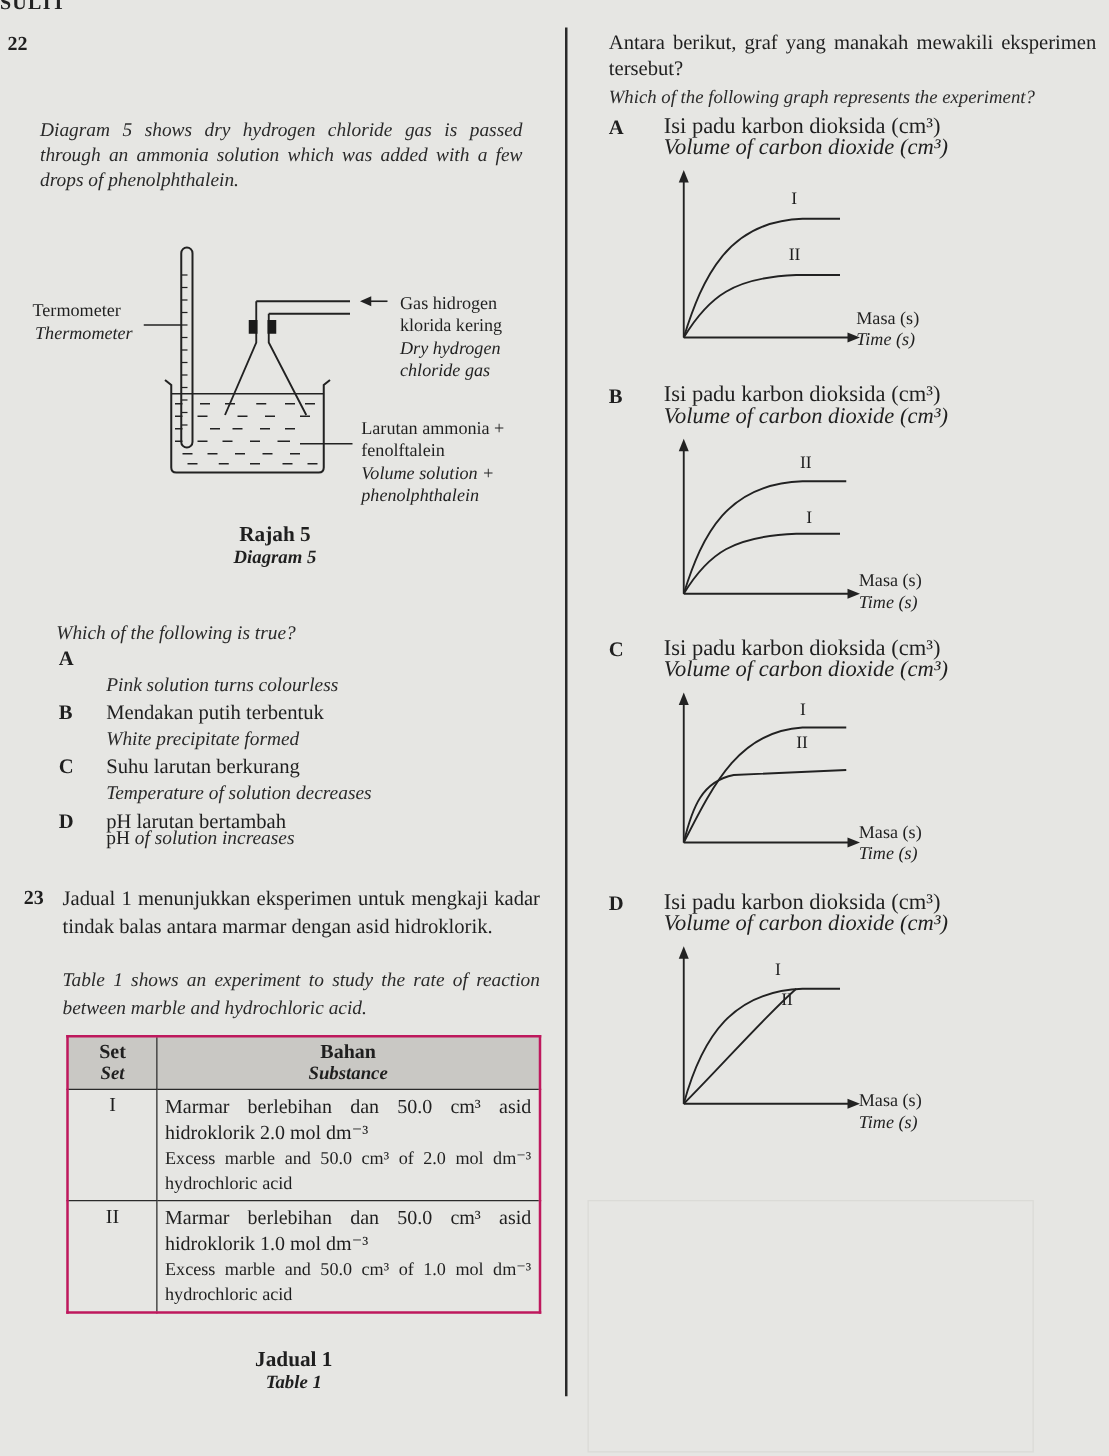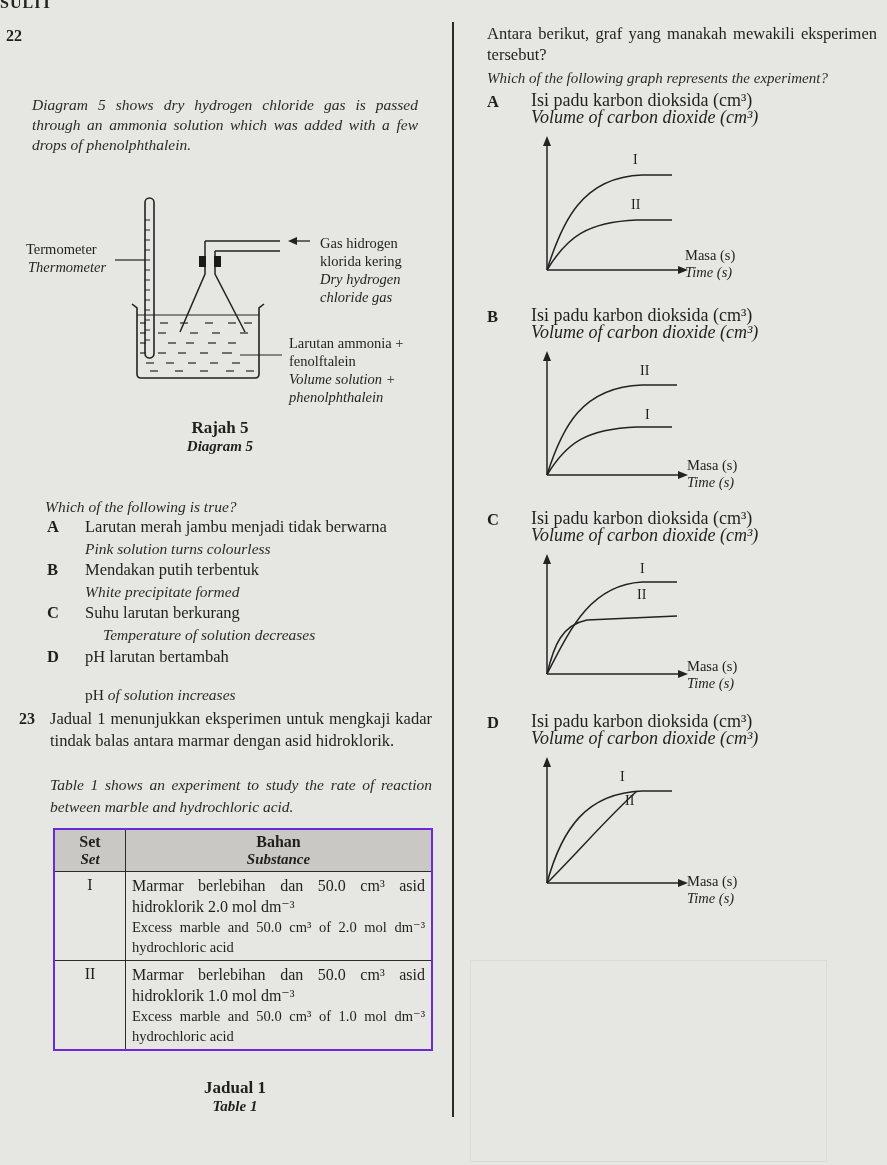--- a/index.html
+++ b/index.html
@@ -26,21 +26,21 @@
   .caption .m { font-weight: bold; font-size: 17px; }
   .caption .e { font-weight: bold; font-style: italic; font-size: 15px; }
   .graph-block { position: absolute; left: 0; width: 300px; }
   .g-letter { position: absolute; left: 0; top: 0; font-weight: bold; font-size: 16.5px; }
   .g-ylabel { position: absolute; left: 44px; top: 0; font-size: 18px; line-height: 17px; white-space: nowrap; }
   .g-ylabel .it { font-style: italic; }
   .g-xlabel { position: absolute; font-size: 14.5px; line-height: 17px; white-space: nowrap; }
   .g-xlabel .it { font-style: italic; }
   .curve-label { position: absolute; font-size: 14px; }
   svg { position: absolute; overflow: visible; }
-  table.data-table { position: absolute; border-collapse: collapse; border: 2px solid #6d28d9; }
+  table.data-table { position: absolute; border-collapse: collapse; border: 2px solid #be185d; }
   table.data-table th, table.data-table td { border: 1.5px solid #2a2a2a; vertical-align: top; }
   table.data-table th { background: #c9c8c4; font-weight: bold; text-align: center; padding: 3px 6px; }
   table.data-table th .it { font-style: italic; display: block; font-size: 15px; }
   table.data-table td.set { text-align: center; width: 68px; font-size: 16px; padding-top: 4px; }
   table.data-table td.sub { padding: 3px 6px; }
   td.sub .m { font-size: 16px; line-height: 21px; text-align: justify; text-align-last: justify; }
   td.sub .m2 { font-size: 16px; line-height: 21px; }
   td.sub .e { font-size: 14.5px; line-height: 20px; }
   td.sub .e.just2 { text-align: justify; text-align-last: justify; }
   .ghost-table { position: absolute; left: 470px; top: 960px; width: 355px; height: 200px; border: 1px solid #cfcfcc; opacity: .5; }
@@ -139,37 +139,36 @@
     <div class="caption" style="left:160px; top:228px; width:120px;">
       <div class="m">Rajah 5</div>
       <div class="e">Diagram 5</div>
     </div>
   </div>
 
   <div class="eng" style="position:absolute; left:45px; top:497px;">Which of the following is true?</div>
 
   <div class="opt" style="left:47px; top:517px; width:395px; height:42px;">
     <span class="opt-letter">A</span>
-    <span class="opt-text malay">Larutan merah jambu menjadi tidak berwarna</span>
     <span class="opt-text eng" style="top:22px;">Pink solution turns colourless</span>
   </div>
   <div class="opt" style="left:47px; top:560px; width:395px; height:42px;">
     <span class="opt-letter">B</span>
     <span class="opt-text malay">Mendakan putih terbentuk</span>
     <span class="opt-text eng" style="top:22px;">White precipitate formed</span>
   </div>
   <div class="opt" style="left:47px; top:603px; width:395px; height:42px;">
     <span class="opt-letter">C</span>
     <span class="opt-text malay">Suhu larutan berkurang</span>
-    <span class="opt-text eng" style="top:22px;margin-left:18px;">Temperature of solution decreases</span>
+    <span class="opt-text eng" style="top:22px;">Temperature of solution decreases</span>
   </div>
   <div class="opt" style="left:47px; top:647px; width:395px; height:42px;">
     <span class="opt-letter">D</span>
     <span class="opt-text malay">pH larutan bertambah</span>
-    <span class="opt-text" style="top:38px;">
+    <span class="opt-text" style="top:14px;">
       <span class="malay" style="font-size:15.5px;">pH</span><span class="eng"> of solution increases</span>
     </span>
   </div>
 </div>
 
 <div class="col" style="left:0; top:700px; width:450px; height:420px;">
   <div class="qnum" style="left:19px; top:10px;">23</div>
   <div class="malay just" style="position:absolute; left:50px; top:8px; width:382px; line-height:22px;">Jadual 1 menunjukkan eksperimen untuk mengkaji kadar tindak balas antara marmar dengan asid hidroklorik.</div>
   <div class="eng just" style="position:absolute; left:50px; top:74px; width:382px; line-height:22px;">Table 1 shows an experiment to study the rate of reaction between marble and hydrochloric acid.</div>
 

